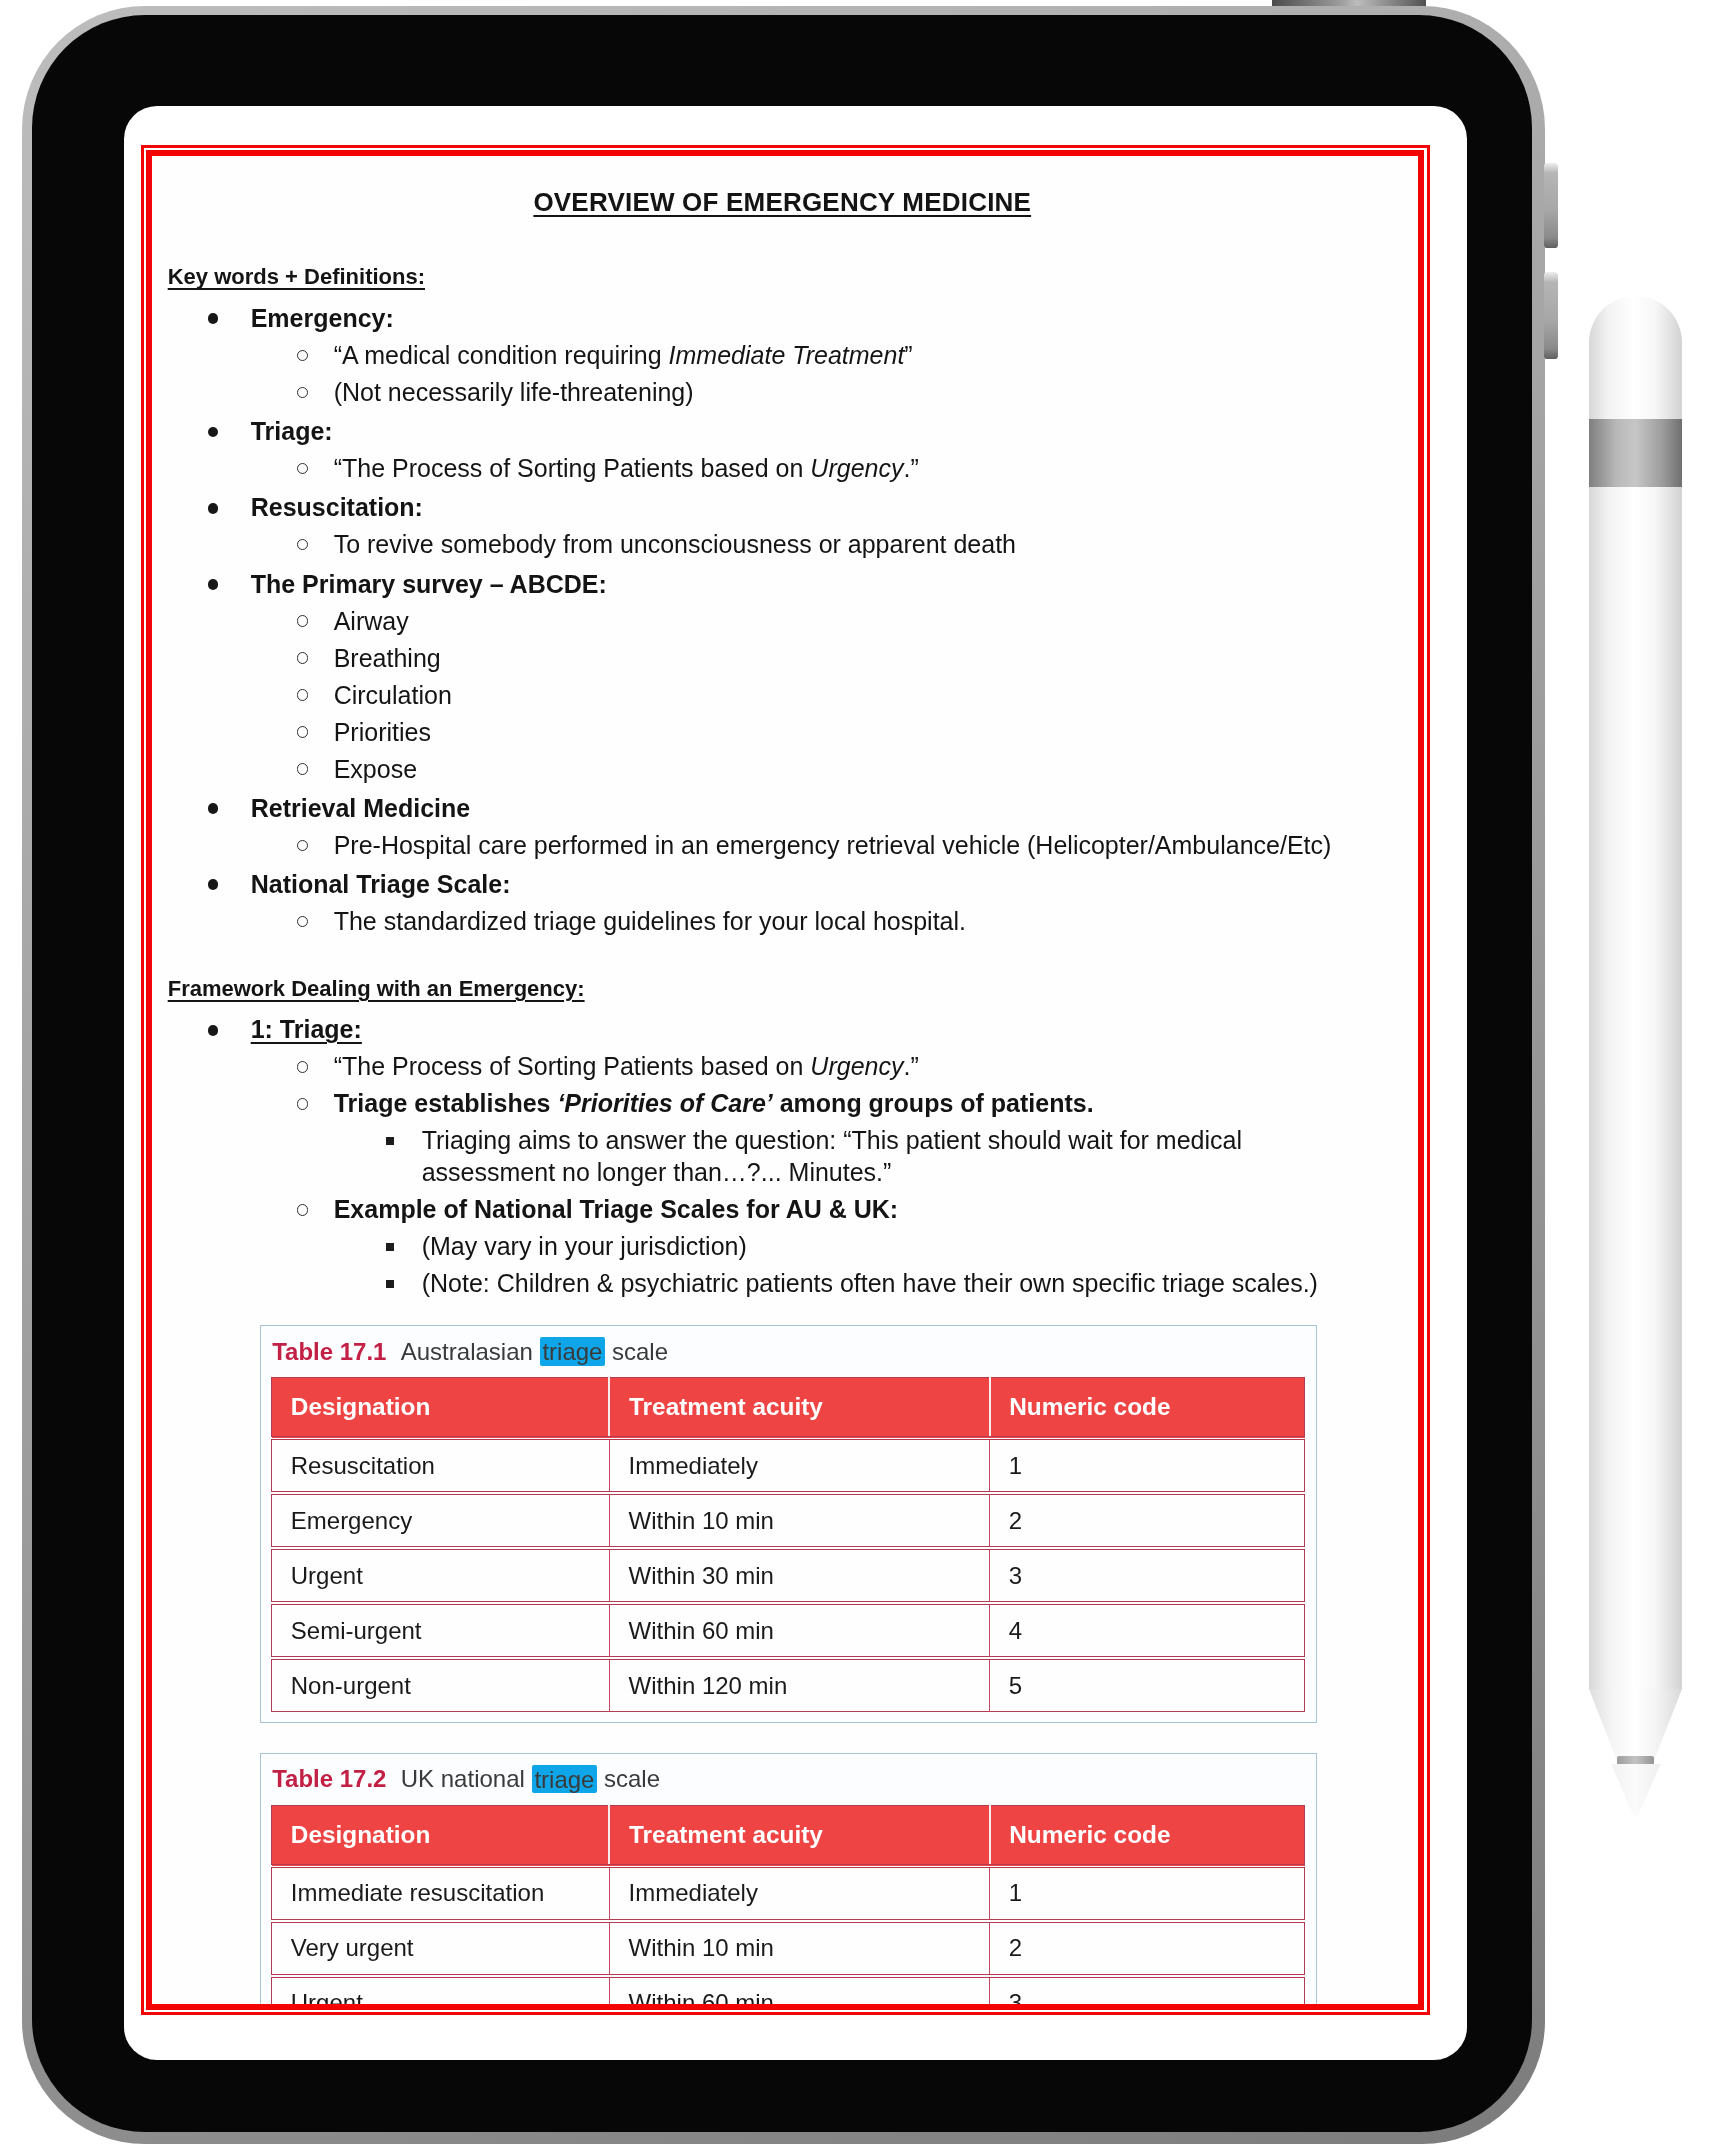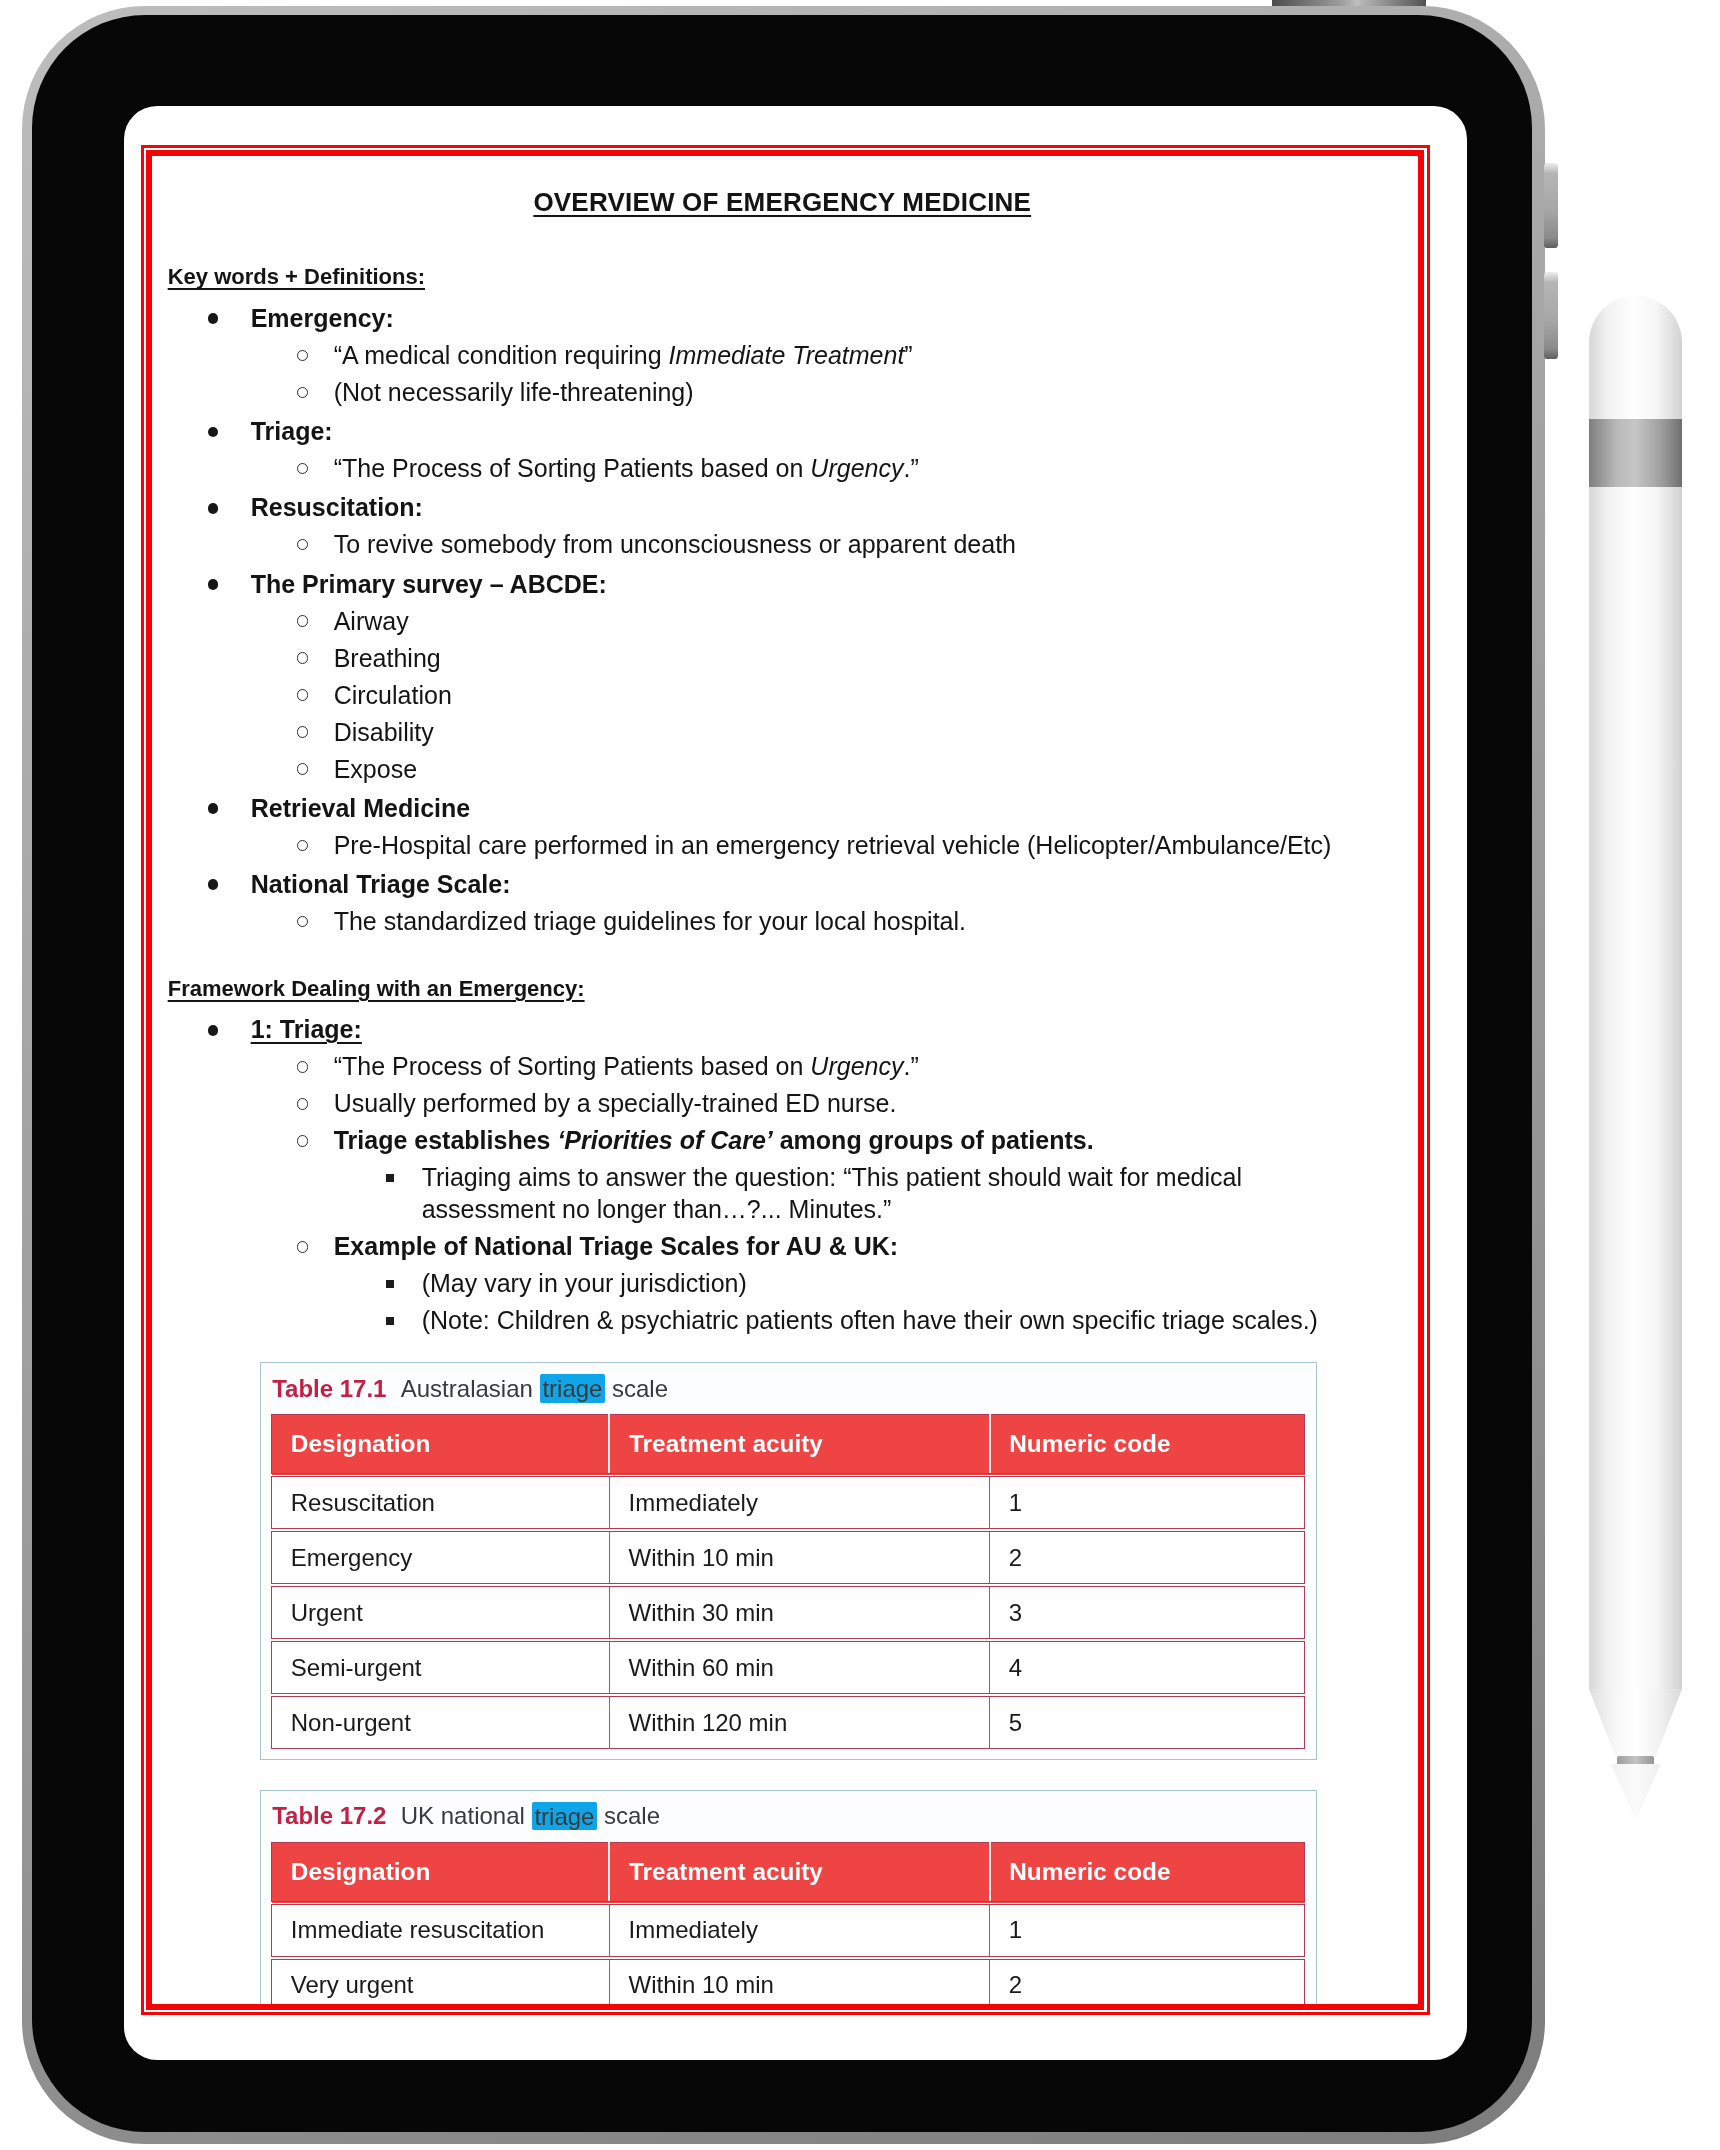--- a/index.html
+++ b/index.html
@@ -134,21 +134,21 @@
             <div class="row l2">
               <span class="mk mk-circ"></span>
               <span>Breathing</span>
             </div>
             <div class="row l2">
               <span class="mk mk-circ"></span>
               <span>Circulation</span>
             </div>
             <div class="row l2">
               <span class="mk mk-circ"></span>
-              <span>Disability</span>
+              <span>Priorities</span>
             </div>
             <div class="row l2">
               <span class="mk mk-circ"></span>
               <span>Expose</span>
             </div>
 
             <div class="row l1">
               <span class="mk mk-dot"></span>
               <span class="b">Retrieval Medicine</span>
             </div>
@@ -168,24 +168,20 @@
 
             <div class="sec-h">Framework Dealing with an Emergency:</div>
 
             <div class="row l1">
               <span class="mk mk-dot"></span>
               <span class="b u">1: Triage:</span>
             </div>
             <div class="row l2">
               <span class="mk mk-circ"></span>
               <span>“The Process of Sorting Patients based on </span><span class="i">Urgency</span><span>.”</span>
-            </div>
-            <div class="row l2">
-              <span class="mk mk-circ"></span>
-              <span>Usually performed by a specially-trained ED nurse.</span>
             </div>
             <div class="row l2">
               <span class="mk mk-circ"></span>
               <span class="b">Triage establishes </span><span class="b i">‘Priorities of Care’</span><span class="b"> among groups of patients.</span>
             </div>
             <div class="row l3 pr-wide">
               <span class="mk mk-sq"></span>
               <span>Triaging aims to answer the question: “This patient should wait for medical assessment no longer than…?... Minutes.”</span>
             </div>
             <div class="row l2">

